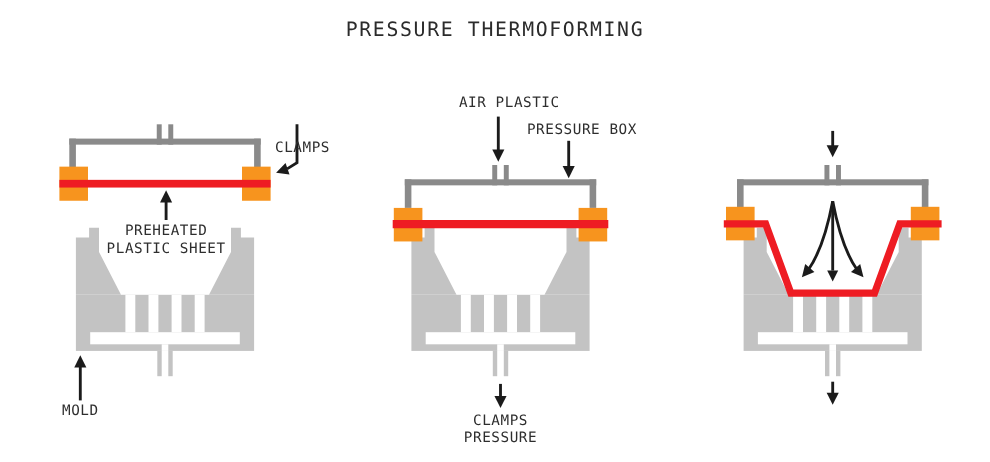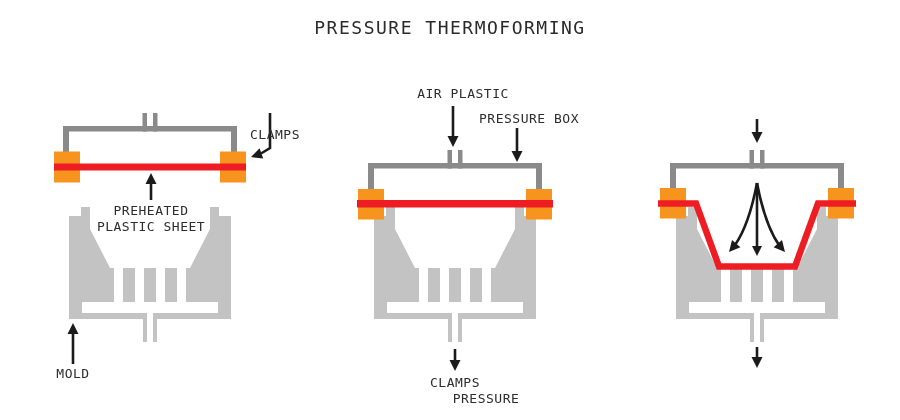--- a/index.html
+++ b/index.html
@@ -112,15 +112,15 @@
     </g>
   </svg>
 
   <div class="label" style="left:275px;top:95px;margin-top:32px;">CLAMPS</div>
   <div class="label" style="left:151px;top:203px;text-align:right;">PREHEATED</div>
   <div class="label" style="left:151px;top:219px;">PLASTIC SHEET</div>
   <div class="label" style="left:73px;top:366px;">MOLD</div>
   <div class="label" style="left:463px;top:86px;">AIR PLASTIC</div>
   <div class="label" style="left:529px;top:111px;text-align:right;">PRESSURE BOX</div>
   <div class="label" style="left:455px;top:375px;">CLAMPS</div>
-  <div class="label" style="left:455px;top:391px;margin-left:31px;">PRESSURE</div>
+  <div class="label" style="left:455px;top:391px;">PRESSURE</div>
 
 </div>
 
 </body></html>

